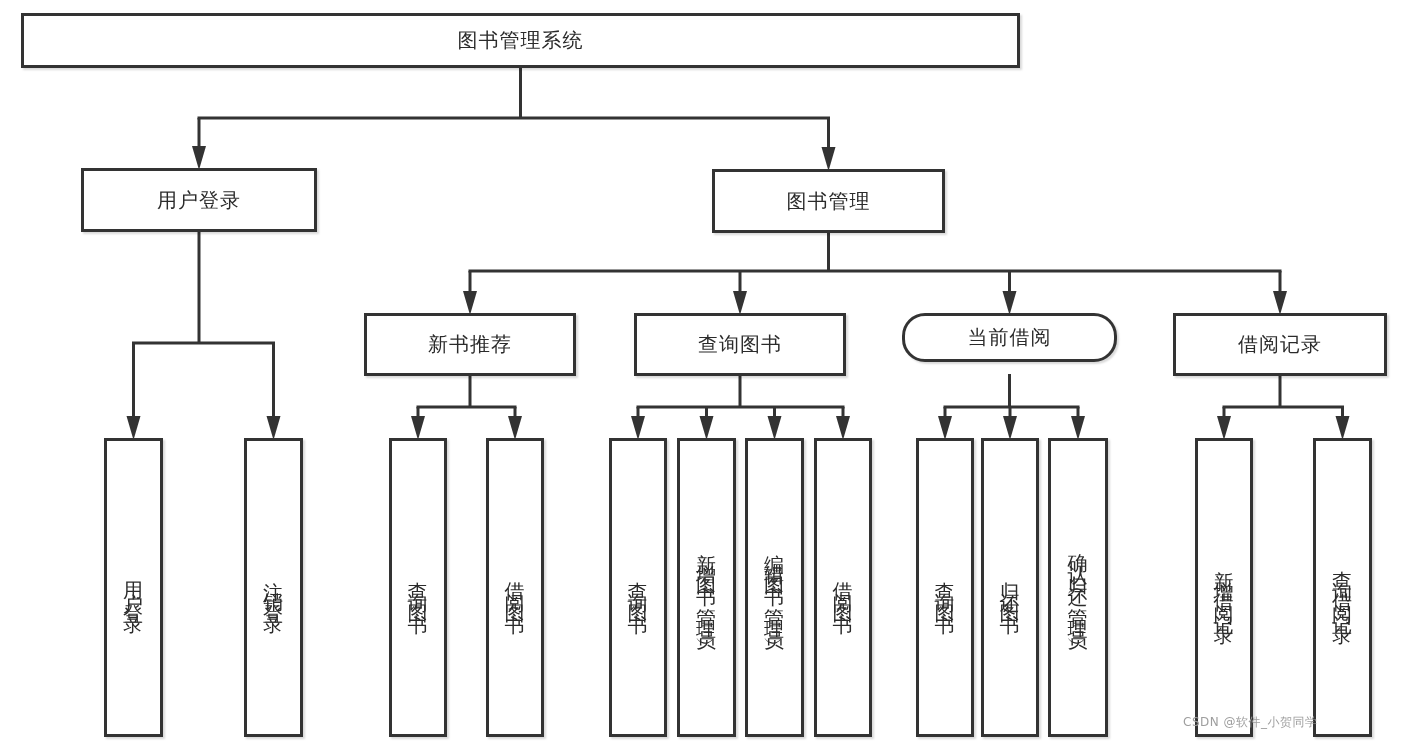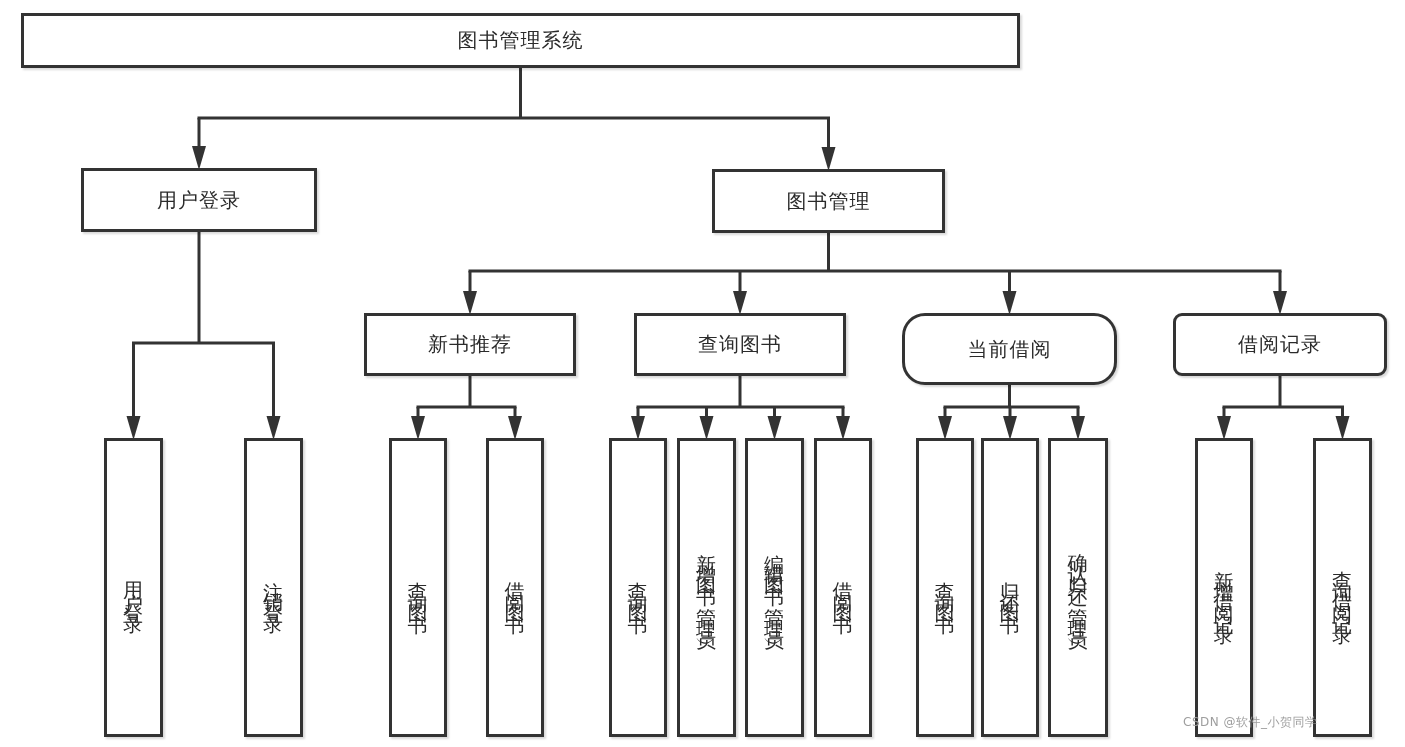--- a/index.html
+++ b/index.html
@@ -107,22 +107,22 @@
       <line x1="1342.5" y1="407" x2="1342.5" y2="420" stroke="#333333" stroke-width="3"></line>
       <polygon points="1335.5,416 1349.5,416 1342.5,440" fill="#333333"></polygon>
     </svg>
 
   <div id="watermark">CSDN @软件_小贺同学</div>
 <div class="node h" style="left: 21px; top: 13px; width: 999px; height: 55px;">图书管理系统</div>
     <div class="node h" style="left: 81px; top: 168px; width: 236px; height: 64px;">用户登录</div>
     <div class="node h" style="left: 712px; top: 169px; width: 233px; height: 64px;">图书管理</div>
     <div class="node h" style="left: 364px; top: 313px; width: 212px; height: 63px;">新书推荐</div>
     <div class="node h" style="left: 634px; top: 313px; width: 212px; height: 63px;">查询图书</div>
-    <div class="node h" style="left: 902px; top: 313px; width: 215px; height: 72px; border-radius: 23px;">当前借阅</div>
-    <div class="node h" style="left: 1173px; top: 313px; width: 214px; height: 63px; border-radius: 9px;">借阅记录</div>
+    <div class="node h" style="left: 902px; top: 313px; width: 215px; height: 49px; border-radius: 23px;">当前借阅</div>
+    <div class="node h" style="left: 1173px; top: 313px; width: 214px; height: 63px;">借阅记录</div>
     <div class="node v" style="left: 104px; top: 438px; width: 59px; height: 299px;">用户登录</div>
     <div class="node v" style="left: 244px; top: 438px; width: 59px; height: 299px;">注销登录</div>
     <div class="node v" style="left: 389px; top: 438px; width: 58px; height: 299px;">查询图书</div>
     <div class="node v" style="left: 486px; top: 438px; width: 58px; height: 299px;">借阅图书</div>
     <div class="node v" style="left: 609px; top: 438px; width: 58px; height: 299px;">查询图书</div>
     <div class="node v" style="left: 677px; top: 438px; width: 59px; height: 299px;">新增图书（管理员）</div>
     <div class="node v" style="left: 745px; top: 438px; width: 59px; height: 299px;">编辑图书（管理员）</div>
     <div class="node v" style="left: 814px; top: 438px; width: 58px; height: 299px;">借阅图书</div>
     <div class="node v" style="left: 916px; top: 438px; width: 58px; height: 299px;">查询图书</div>
     <div class="node v" style="left: 981px; top: 438px; width: 58px; height: 299px;">归还图书</div>

